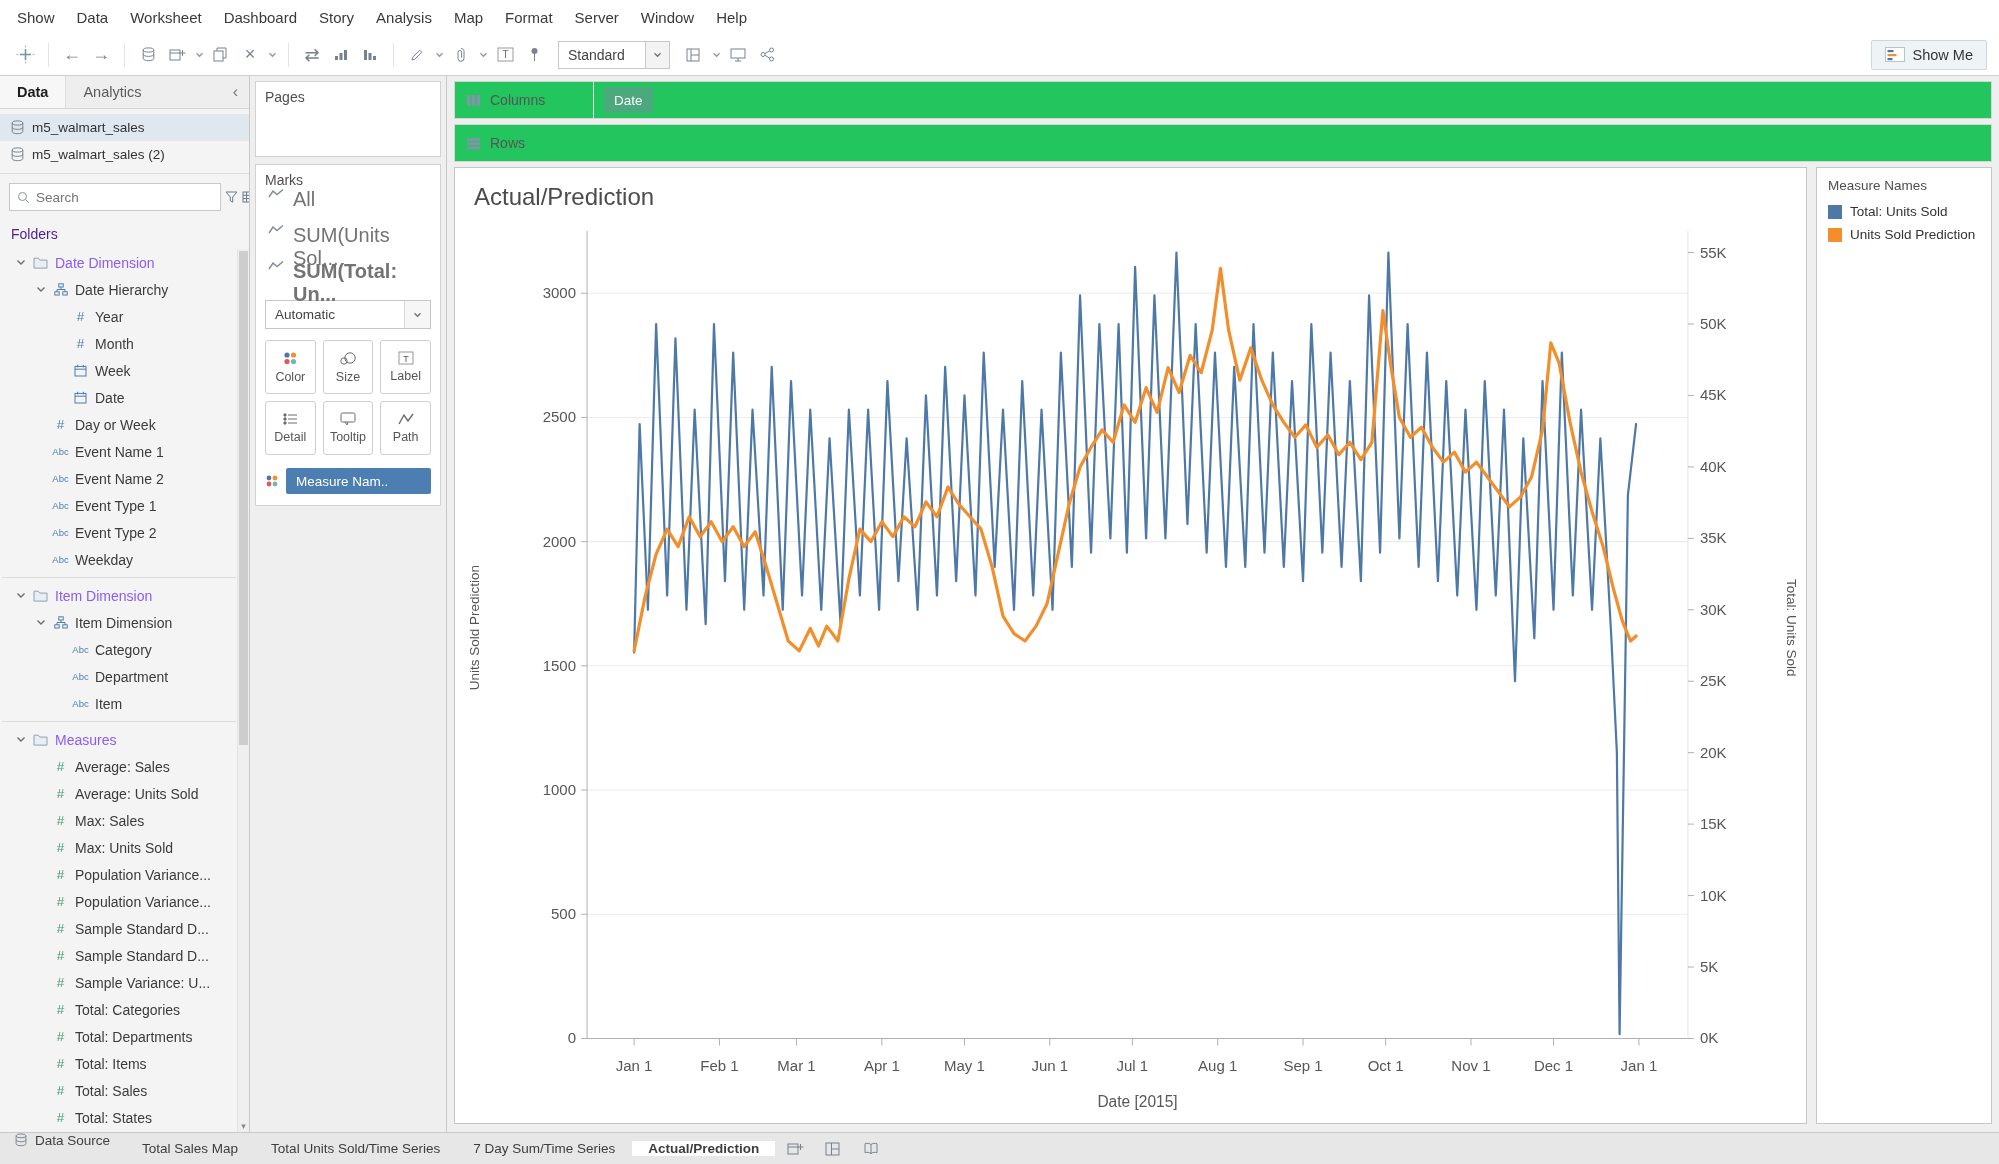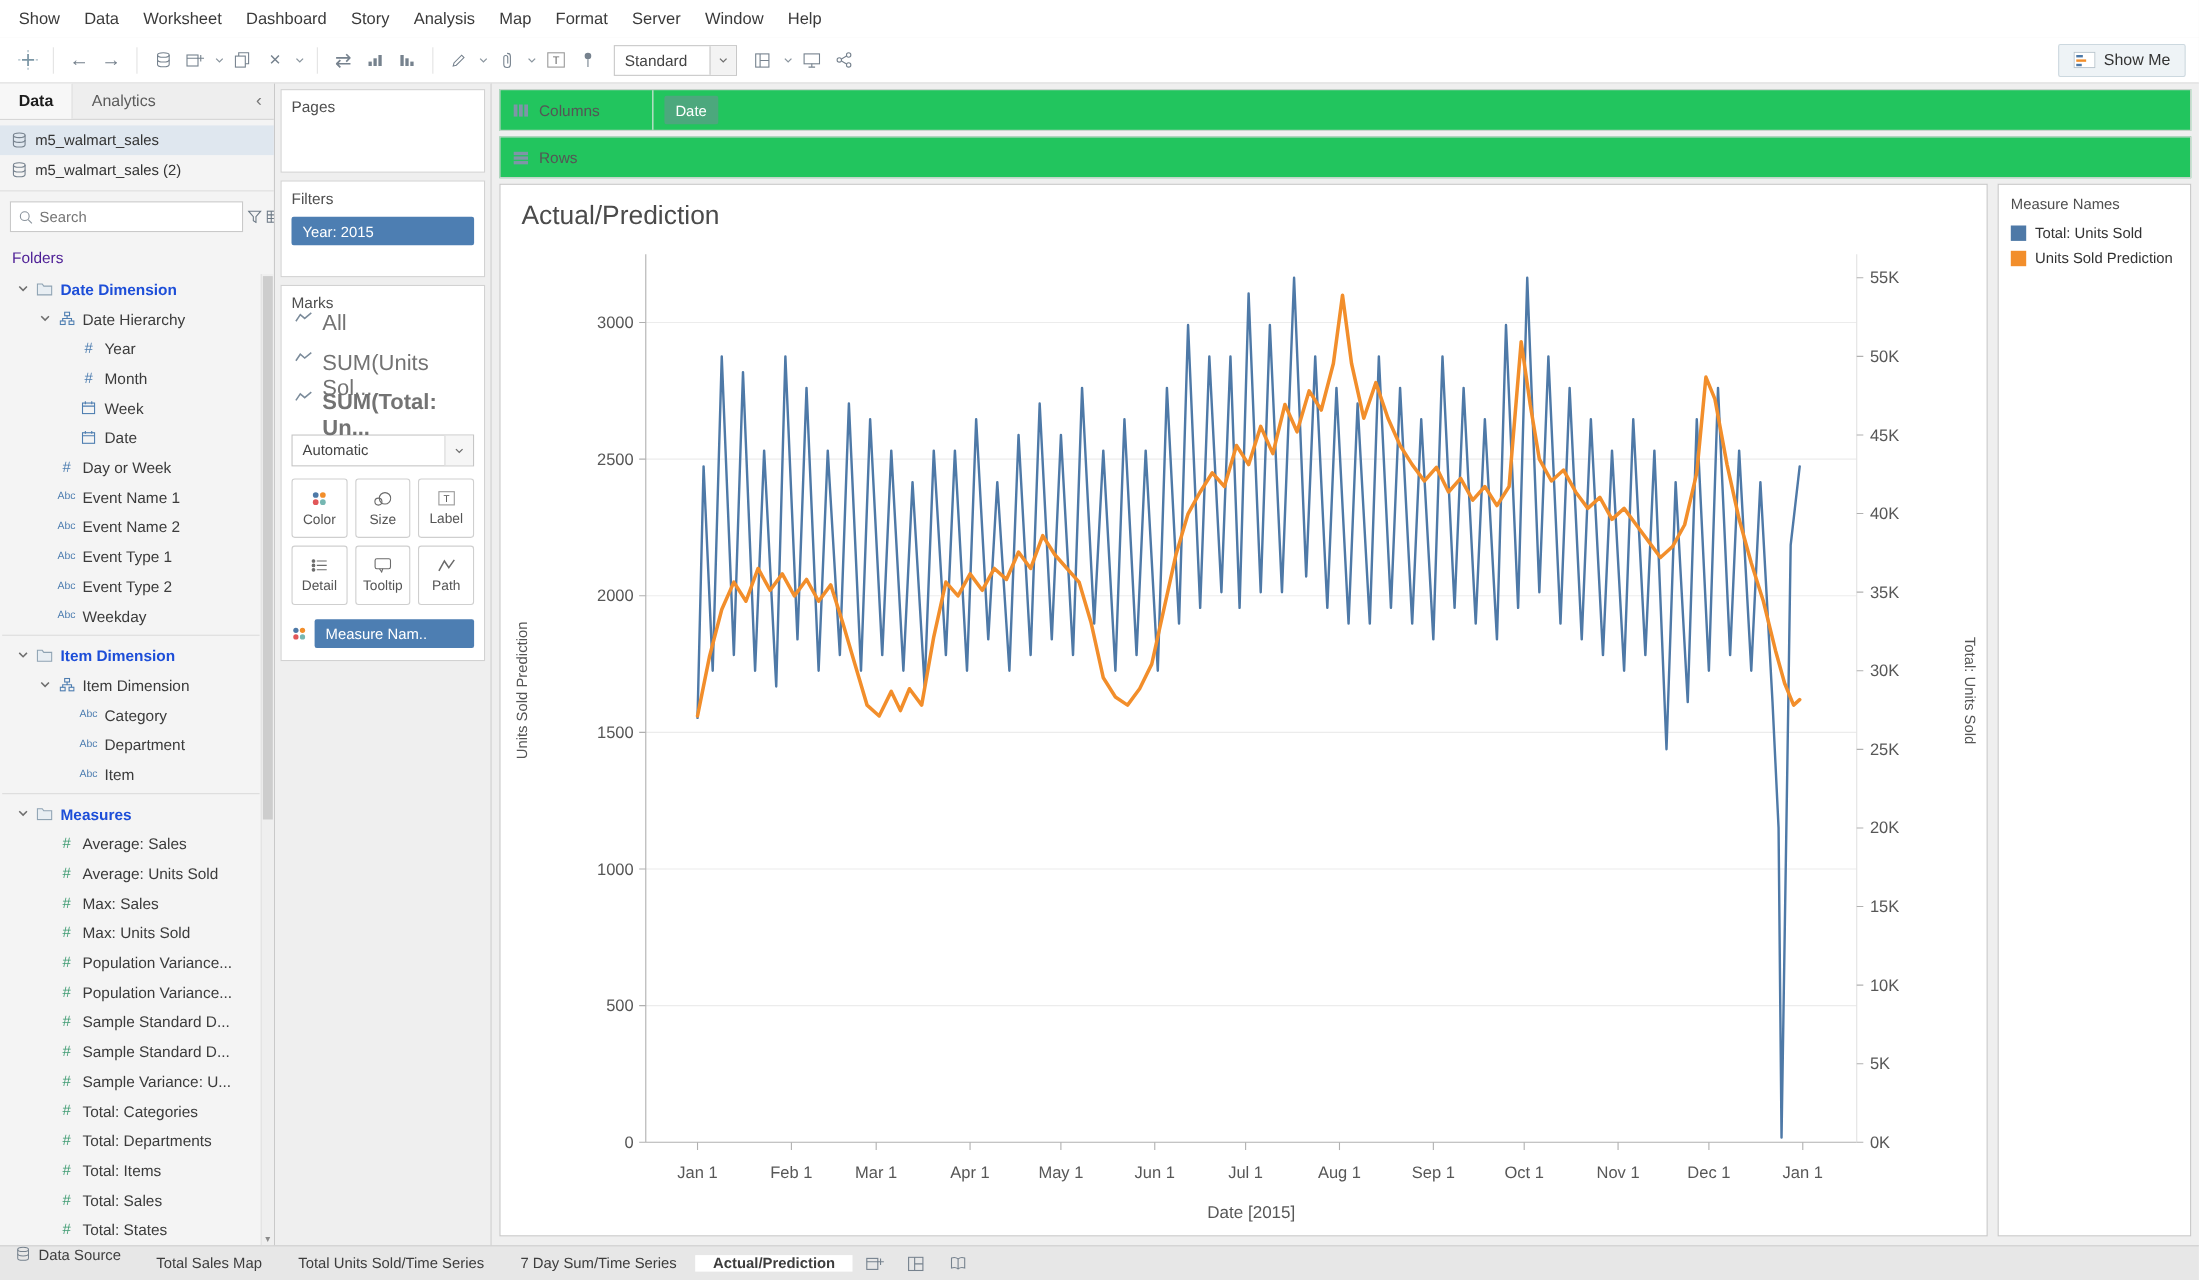--- a/index.html
+++ b/index.html
@@ -32,21 +32,21 @@
 .ds-list{padding:5px 0;border-bottom:1px solid #dedede}
 .ds-row{height:27px;display:flex;align-items:center;gap:8px;padding-left:11px;font-size:13.5px;color:#333}
 .ds-row.selected{background:#dfe7ef}
 .search-row{display:flex;align-items:center;margin:9px 8px 4px 9px;gap:4px}
 .search-box{flex:1;display:flex;align-items:center;height:28px;border:1px solid #c9c9c9;background:#fff;padding:0 7px;gap:6px}
 .search-box input{border:0;outline:0;flex:1;font:13.5px "Liberation Sans",sans-serif;color:#444;min-width:0;background:transparent}
 .icon-btn{width:23px;height:23px;display:flex;align-items:center;justify-content:center;color:#6d7a86}
 .folders-hdr{padding:11px 11px 7px 11px;font-size:14px;color:#4c1d95}
 .tree{flex:1;overflow:hidden;position:relative;padding-left:2px;padding-right:13px}
 .tree-row{height:27px;display:flex;align-items:center;font-size:14px;color:#3b3b3b;white-space:nowrap}
-.tree-row.bold{font-weight:bold;color:#1d4ed8}
+.tree-row.bold{font-weight:normal;color:#8b5cf6}
 .tree-row .caret{width:18px;display:flex;justify-content:center;align-items:center}
 .tree-row .ficon{width:21px;display:flex;justify-content:center;align-items:center;margin-right:4px}
 .tree-sep{height:1px;background:#dcdcdc;margin:4px 0}
 .hash{font-size:13.5px}
 .abc{font-size:9.5px;color:#4d7db0;letter-spacing:0}
 .scrollbar{position:absolute;top:0;right:0;bottom:0;width:12px;background:#efefef;border-left:1px solid #e1e1e1}
 .scroll-thumb{position:absolute;top:2px;left:1px;right:1px;height:56%;background:#cdcdcd}
 .scroll-arrow{position:absolute;bottom:1px;left:0;right:0;text-align:center;color:#8b8b8b;font-size:9px}
 
 
@@ -589,26 +589,20 @@
           <div class="scrollbar">
             <div class="scroll-thumb"></div>
             <div class="scroll-arrow">▾</div>
           </div>
         </div>
     </div>
 
     <div class="cards-col">
       <div class="card pages">
         <div class="card-title">Pages</div>
-      </div>
-      <div class="card filters">
-        <div class="card-title">Filters</div>
-        <div id="filter-pills">
-            <div class="pill blue">Year: 2015</div>
-          </div>
       </div>
       <div class="card marks">
         <div class="card-title">Marks</div>
         <div id="mark-layers">
             <div class="mark-layer">
               <span>
                 <svg width="16" height="11" viewBox="0 0 16 11">
                   <polyline points="1,9 5,3 9,6.5 15,1.5" fill="none" stroke="#7b8b9a" stroke-width="1.4"></polyline>
                 </svg>
               </span>

